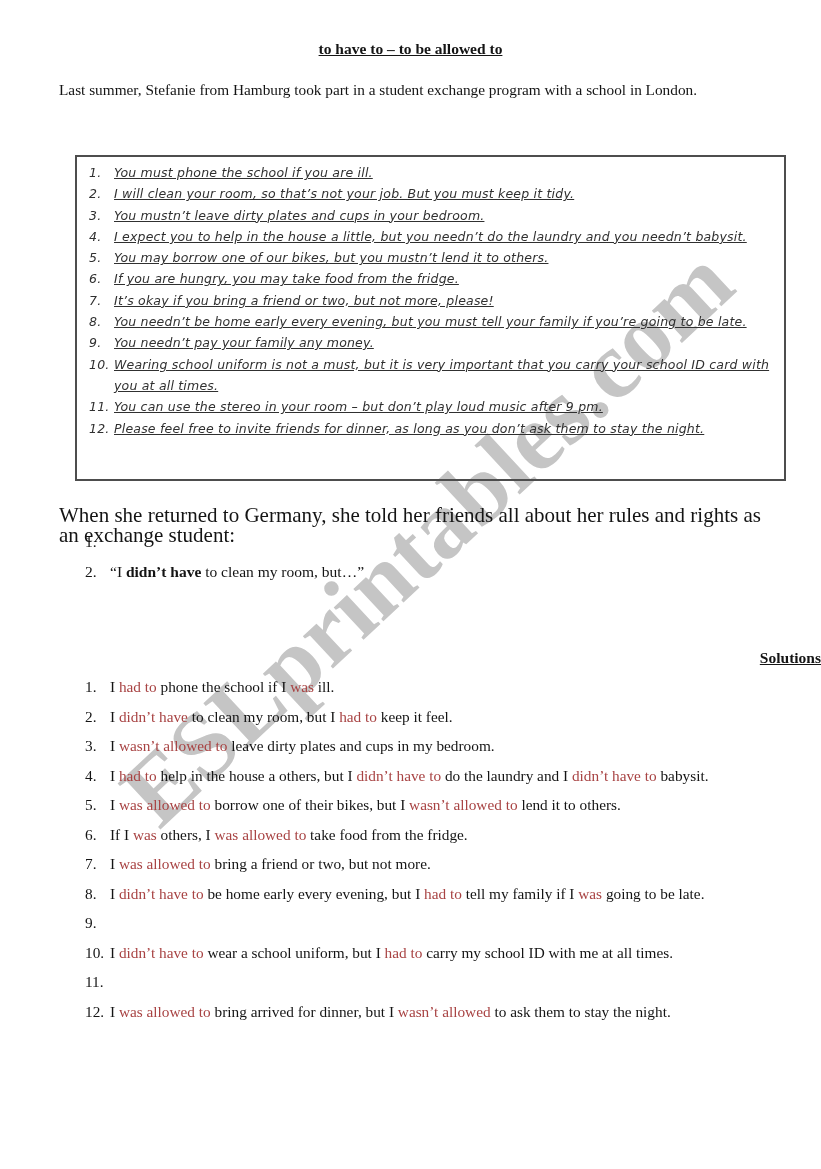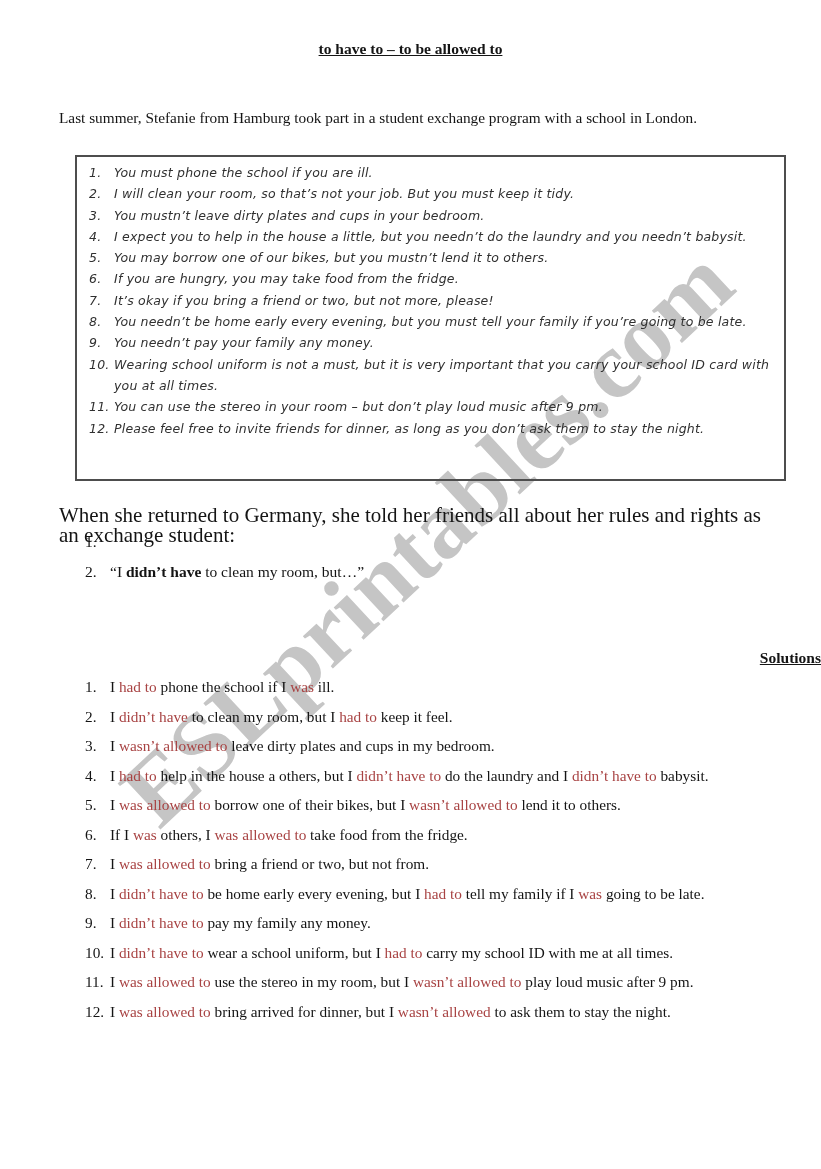--- a/index.html
+++ b/index.html
@@ -33,39 +33,39 @@
   
   .content { position: absolute; inset: 0; z-index: 1; }
 
   .title {
     position: absolute; top: 40px; left: 0; width: 100%;
     text-align: center; font-size: 15.5px; font-weight: bold;
   }
   .title .u, .sol-title .u { text-decoration: underline; }
 
   .intro {
-    position: absolute; top: 104px; left: 59px; width: 716px;
+    position: absolute; top: 76px; left: 59px; width: 716px;
     font-size: 15.3px; line-height: 27px;
   }
 
   .rules-box {
     position: absolute; top: 155px; left: 75px; width: 711px;
     min-height: 326px; box-sizing: border-box;
     border: 2px solid #4d4d4d;
     padding-top: 5px; padding-bottom: 3px;
     font-family: "DejaVu Sans", sans-serif;
     font-style: italic;
     font-size: 12.5px;
     letter-spacing: 0.2px;
     line-height: 21.3px;
     color: #303030;
   }
   .rules-box .li { display: flex; padding-left: 12px; }
   .rules-box .num { flex: none; width: 25px; }
-  .rules-box .txt { flex: 1; padding-right: 8px; }
+  .rules-box .txt { flex: 1; padding-right: 8px; text-decoration: underline; }
 
   .retell {
     position: absolute; top: 505px; left: 59px; width: 716px;
     font-size: 21px; line-height: 20px;
   }
 
   .examples {
     position: absolute; top: 533px; left: 85px; width: 700px;
     font-size: 15.5px;
   }
@@ -191,37 +191,35 @@
         <div class="li">
           <span class="num">5.</span>
           <span class="txt"><span>I </span><span class="red">was allowed to</span><span> borrow one of their bikes, but I </span><span class="red">wasn’t allowed to</span><span> lend it to others.</span></span>
         </div>
         <div class="li">
           <span class="num">6.</span>
           <span class="txt"><span>If I </span><span class="red">was</span><span> others, I </span><span class="red">was allowed to</span><span> take food from the fridge.</span></span>
         </div>
         <div class="li">
           <span class="num">7.</span>
-          <span class="txt"><span>I </span><span class="red">was allowed to</span><span> bring a friend or two, but not from.</span></span>
+          <span class="txt"><span>I </span><span class="red">was allowed to</span><span> bring a friend or two, but not more.</span></span>
         </div>
         <div class="li">
           <span class="num">8.</span>
           <span class="txt"><span>I </span><span class="red">didn’t have to</span><span> be home early every evening, but I </span><span class="red">had to</span><span> tell my family if I </span><span class="red">was</span><span> going to be late.</span></span>
         </div>
         <div class="li">
           <span class="num">9.</span>
-          <span class="txt"><span>I </span><span class="red">didn’t have to</span><span> pay my family any money.</span></span>
         </div>
         <div class="li">
           <span class="num">10.</span>
           <span class="txt"><span>I </span><span class="red">didn’t have to</span><span> wear a school uniform, but I </span><span class="red">had to</span><span> carry my school ID with me at all times.</span></span>
         </div>
         <div class="li">
           <span class="num">11.</span>
-          <span class="txt"><span>I </span><span class="red">was allowed to</span><span> use the stereo in my room, but I </span><span class="red">wasn’t allowed to</span><span> play loud music after 9 pm.</span></span>
         </div>
         <div class="li">
           <span class="num">12.</span>
           <span class="txt"><span>I </span><span class="red">was allowed to</span><span> bring arrived for dinner, but I </span><span class="red">wasn’t allowed</span><span> to ask them to stay the night.</span></span>
         </div>
       </div>
 
   </div>
 </div>
 

